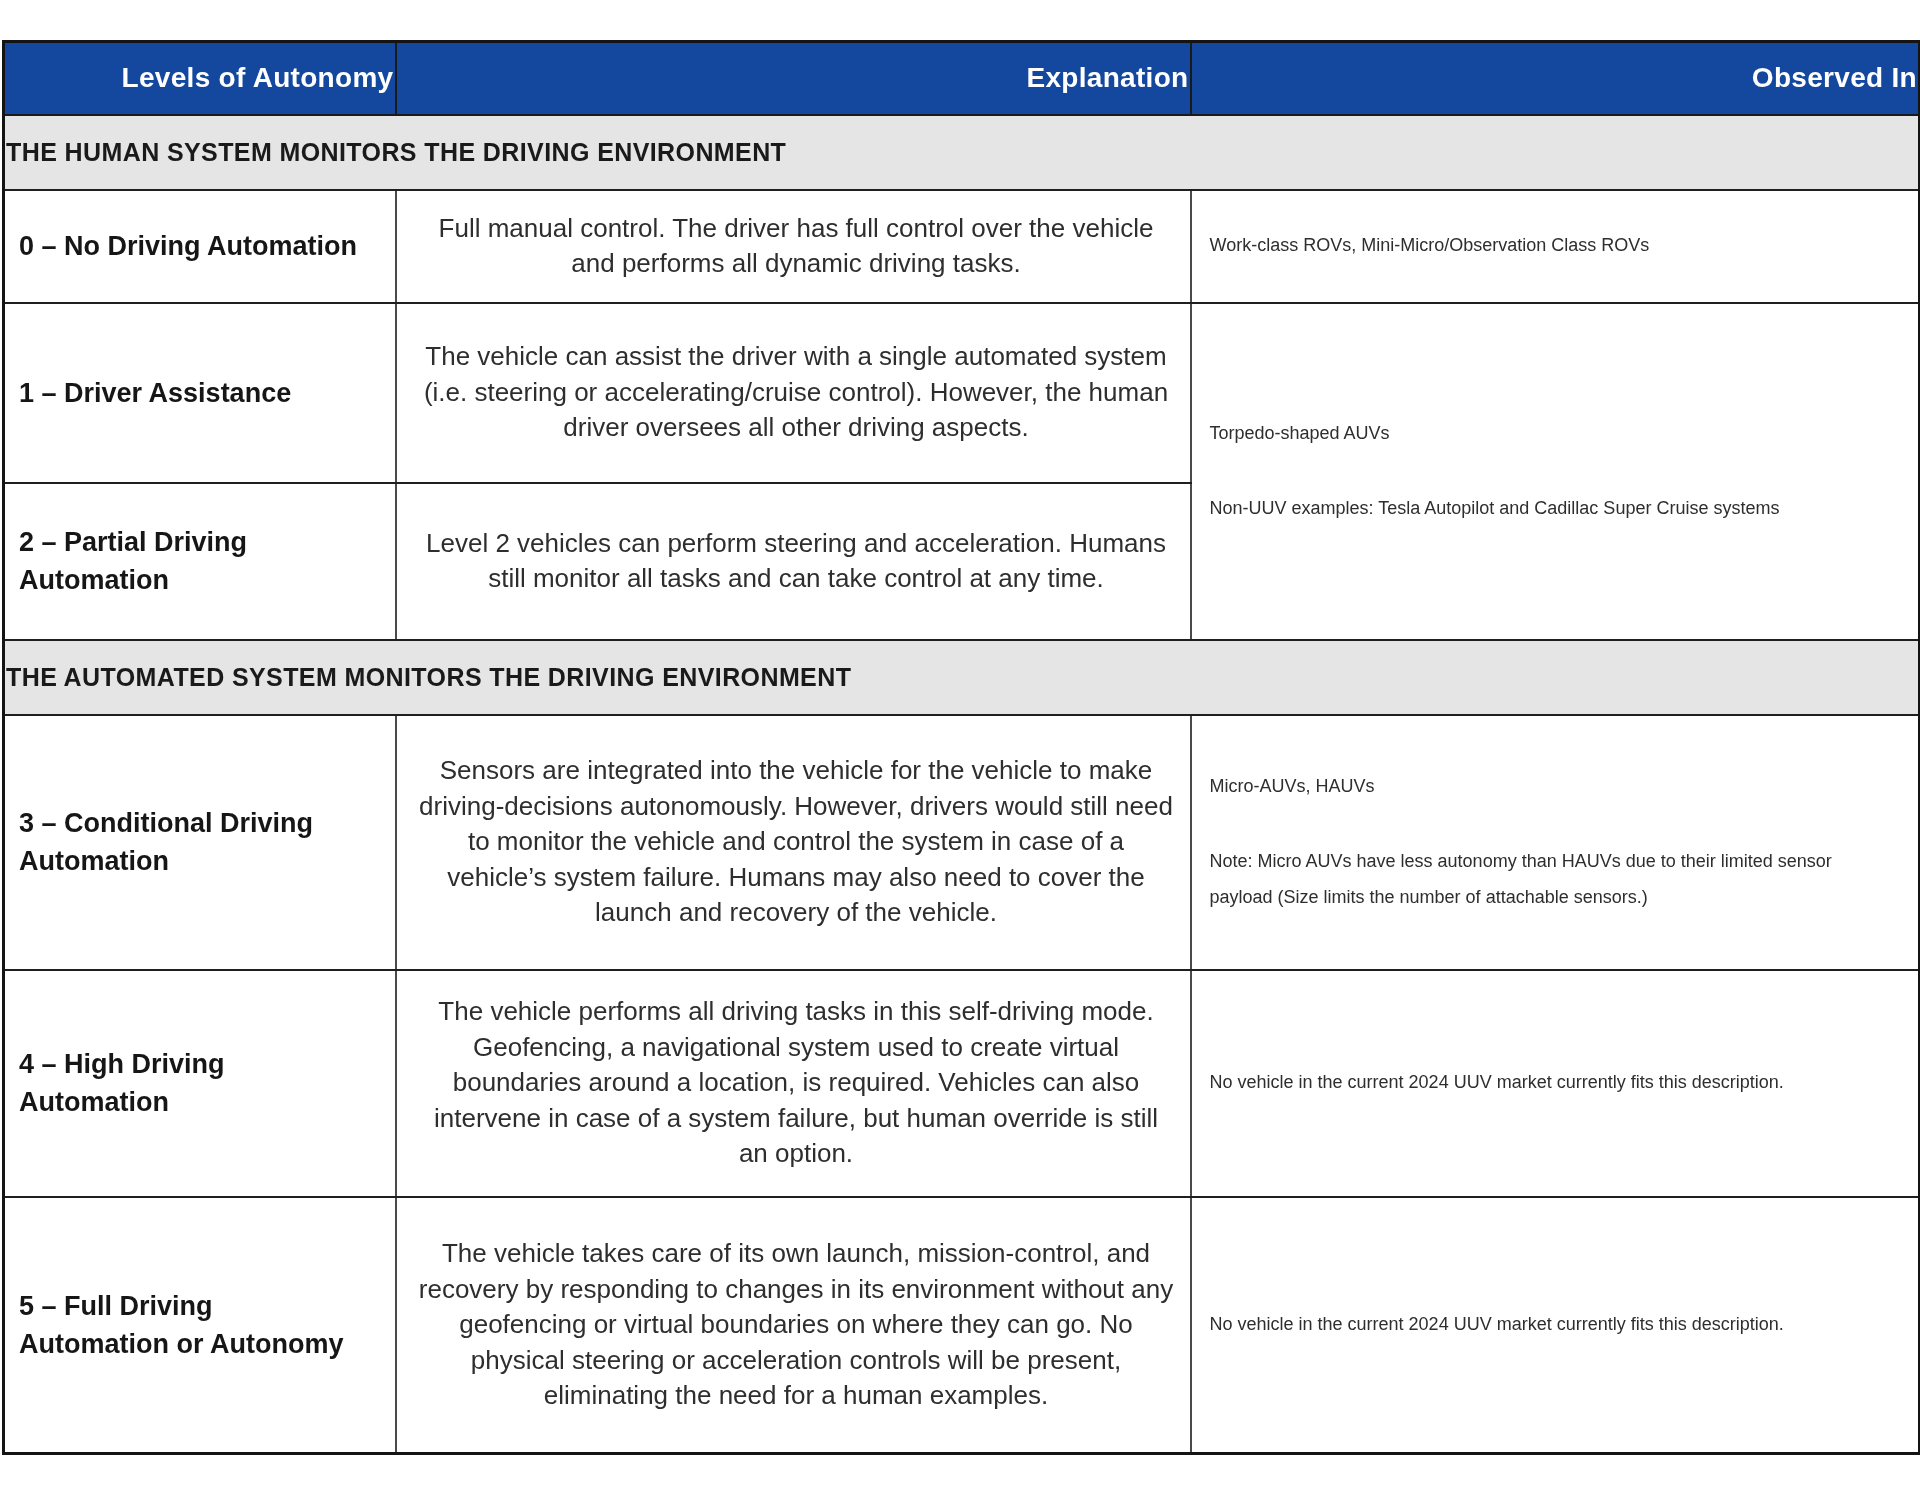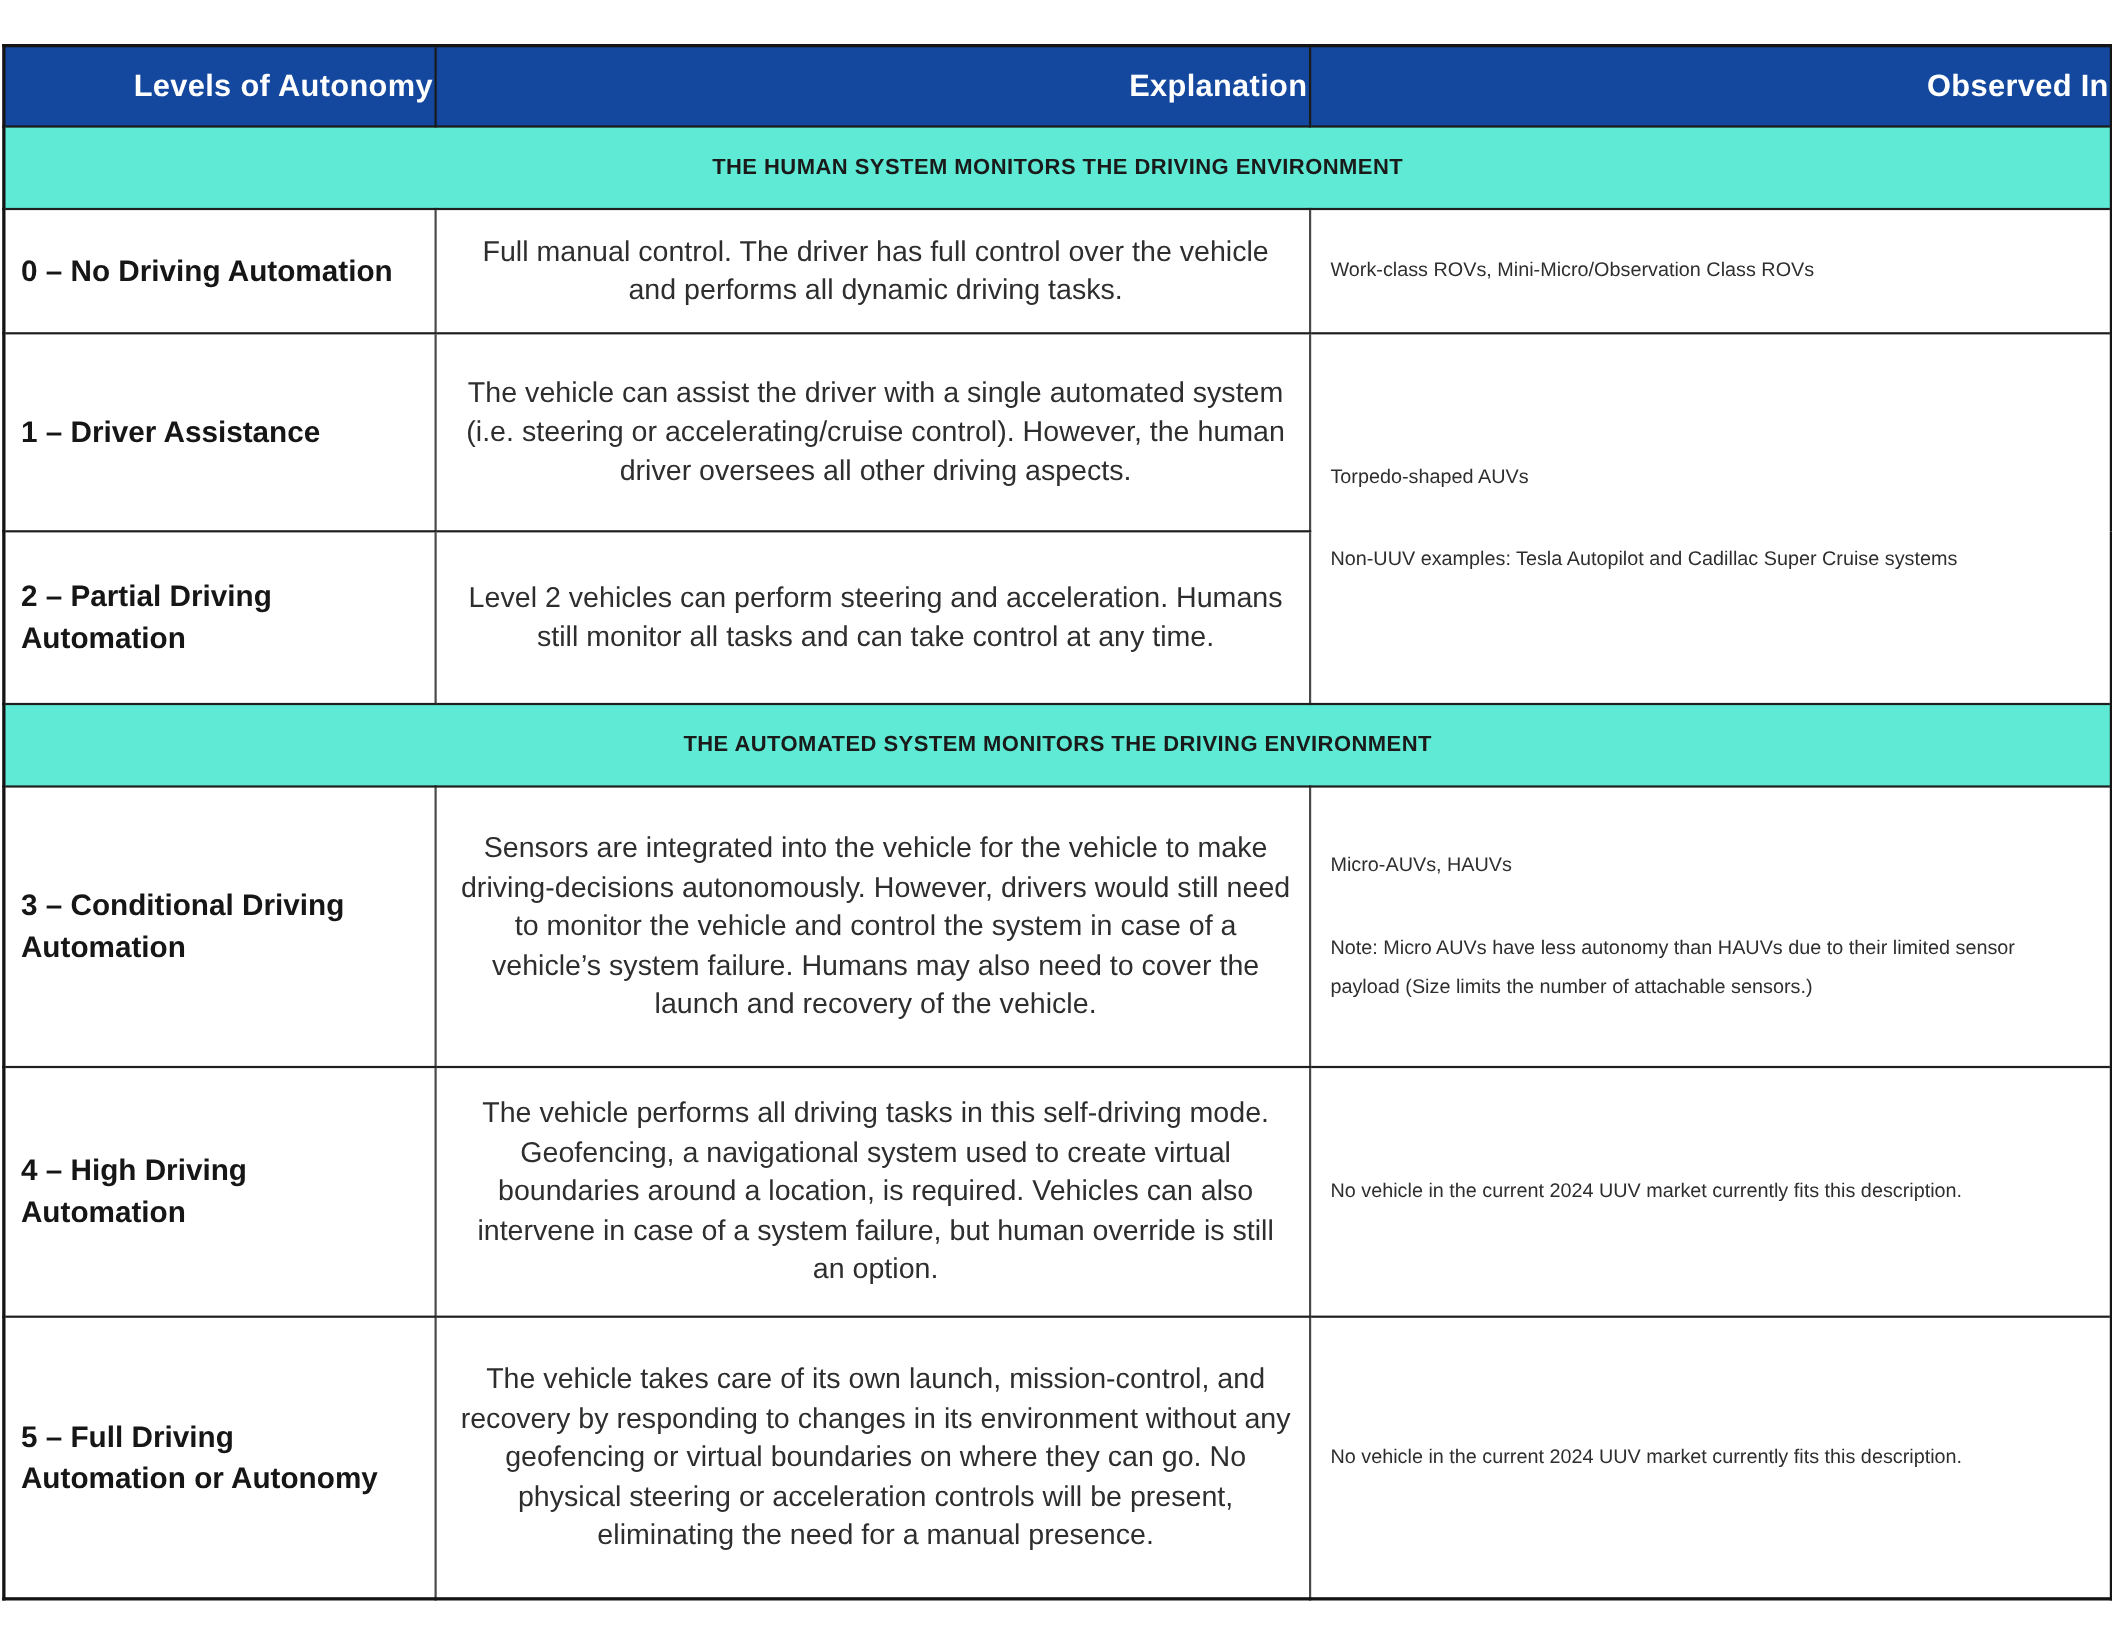--- a/index.html
+++ b/index.html
@@ -38,26 +38,26 @@
     font-size: 28px;
     font-weight: 700;
     text-align: right;
     height: 73px;
     border-color: #1a1a1a;
     letter-spacing: 0.3px;
   }
 
   tr.section-row td {
     height: 75px;
-    text-align: center;
-    font-size: 20px;
+    text-align: left;
+    font-size: 25px;
     font-weight: 700;
     color: #1a1a1a;
     letter-spacing: 0.4px;
-    background: #5eead4;
+    background: #e5e5e5;
   }
 
   td.lvl {
     padding: 6px 30px 6px 14px;
     font-size: 27px;
     font-weight: 700;
     color: #161616;
     line-height: 38px;
   }
   td.expl {
@@ -160,20 +160,20 @@
         <p>The vehicle performs all driving tasks in this self-driving mode. Geofencing, a navigational system used to create virtual boundaries around a location, is required. Vehicles can also intervene in case of a system failure, but human override is still an option.</p>
       </td>
       <td class="obs">
         <p>No vehicle in the current 2024 UUV market currently fits this description.</p>
       </td>
     </tr>
 
     <tr class="r5">
       <td class="lvl">5 – Full Driving Automation or Autonomy</td>
       <td class="expl">
-        <p>The vehicle takes care of its own launch, mission-control, and recovery by responding to changes in its environment without any geofencing or virtual boundaries on where they can go. No physical steering or acceleration controls will be present, eliminating the need for a manual presence.</p>
+        <p>The vehicle takes care of its own launch, mission-control, and recovery by responding to changes in its environment without any geofencing or virtual boundaries on where they can go. No physical steering or acceleration controls will be present, eliminating the need for a human examples.</p>
       </td>
       <td class="obs">
         <p>No vehicle in the current 2024 UUV market currently fits this description.</p>
       </td>
     </tr>
   </tbody>
 </table>
 
 </body></html>

